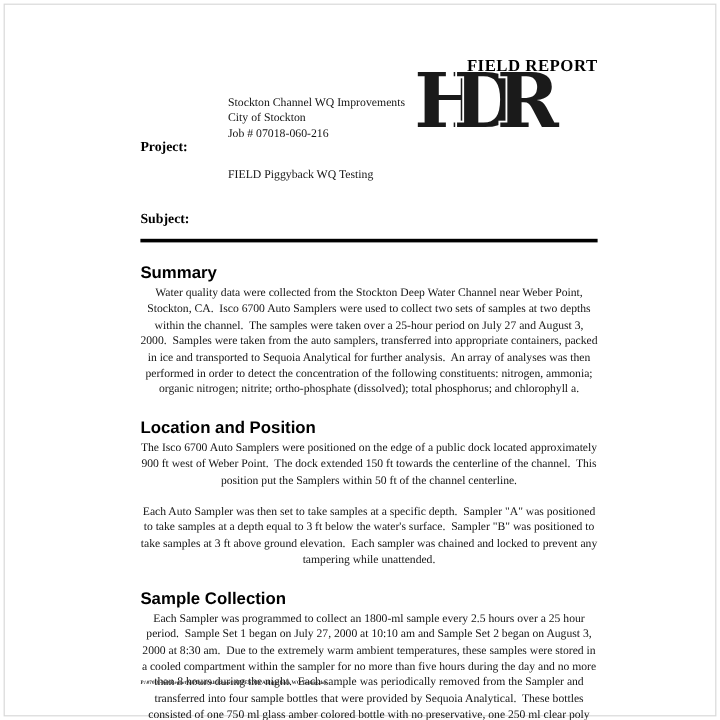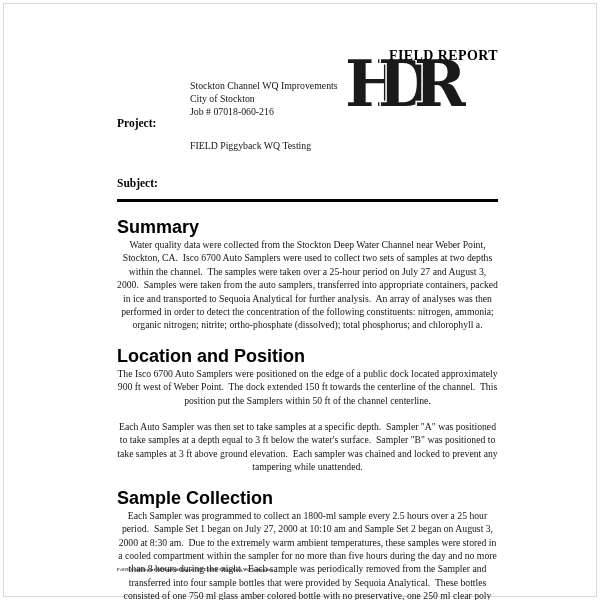--- a/index.html
+++ b/index.html
@@ -66,21 +66,21 @@
   }
   .rule-thick {
     margin-top: 9px;
     height: 3px;
     width: 381px;
     background: #000000;
   }
   .section-heading {
     font-family: "Liberation Sans", sans-serif;
     font-weight: bold;
-    font-size: 18px;
+    font-size: 14px;
     line-height: 15px;
     color: #000000;
     margin: 17px 0 3px 0;
   }
   .section-heading.first { margin-top: 18px; }
   .body-para {
     font-size: 9.7px;
     line-height: 13.4px;
     color: #141414;
     margin: 0 0 13px 0;

